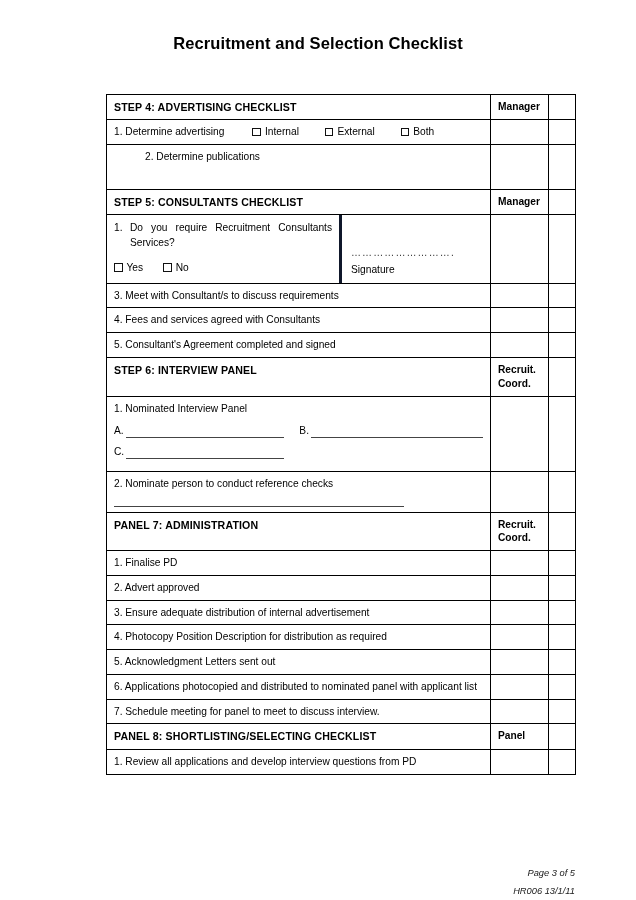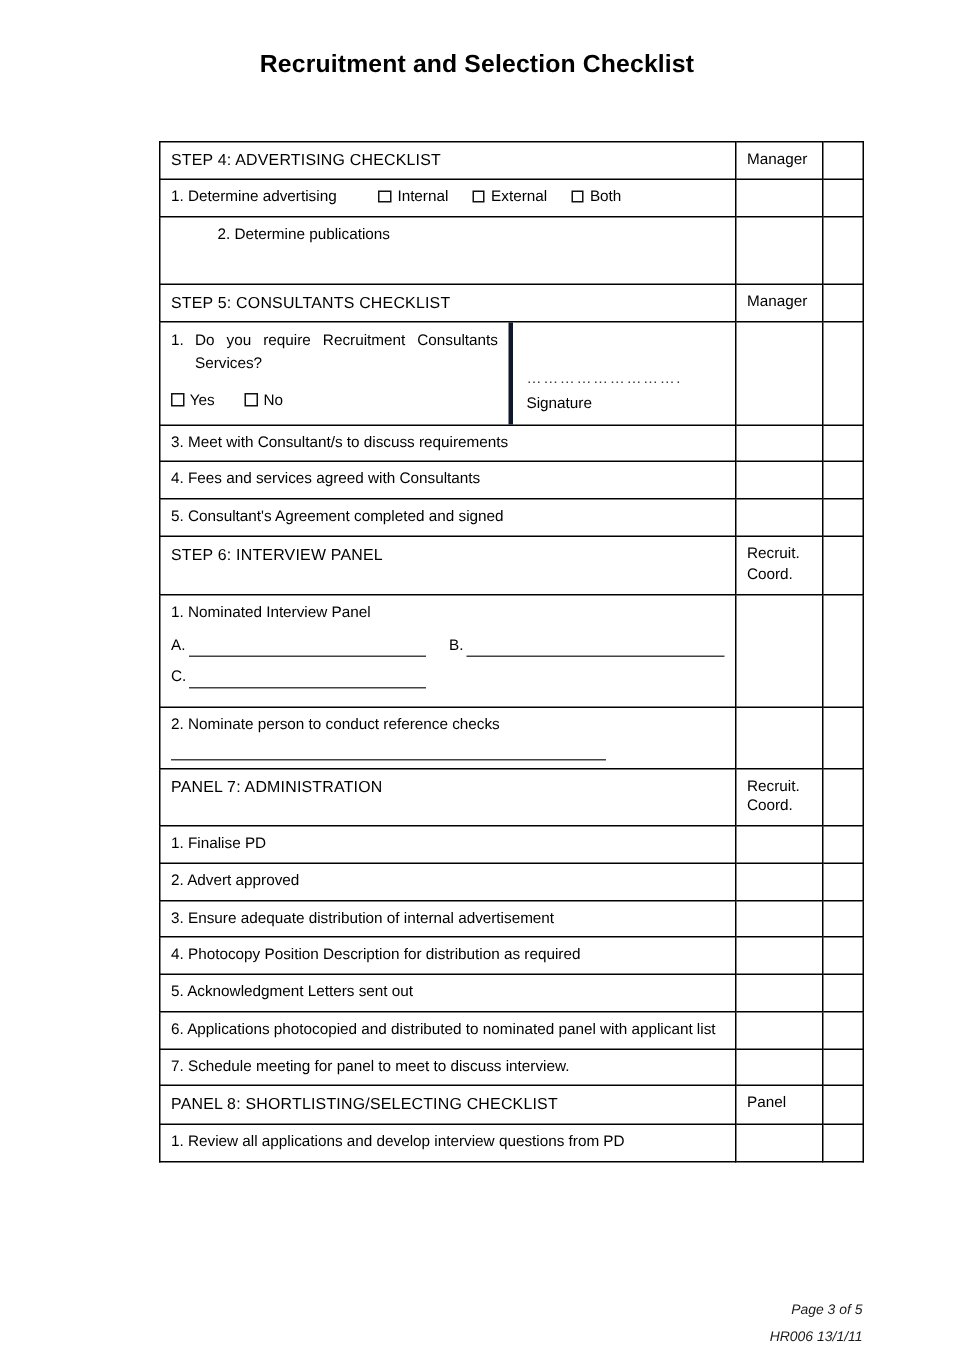--- a/index.html
+++ b/index.html
@@ -49,26 +49,26 @@
     padding: 5px 7px 5px 7px;
     font-size: 10.2px;
     line-height: 1.35;
   }
 
   col.c-main  { width: 384px; }
   col.c-role  { width: 58px; }
   col.c-tick  { width: 27px; }
 
   .step-head td {
-    font-weight: normal;
+    font-weight: bold;
     font-size: 10.6px;
     letter-spacing: 0.15px;
   }
   .step-head .role-cell {
-    font-weight: normal;
+    font-weight: bold;
     font-size: 10.2px;
     letter-spacing: 0;
     margin-top: 20px;
   }
   .role-cell { font-weight: normal; }
 
   .row-tall-1 .main-cell { height: 34px; padding-left: 38px; }
 
   .cbox {
     display: inline-block;
@@ -76,21 +76,21 @@
     height: 8.5px;
     border: 1px solid #111111;
     background: #ffffff;
     vertical-align: -1px;
     margin-right: 4px;
     box-sizing: border-box;
   }
 
   .adv-line { white-space: nowrap; }
   .adv-label { margin-right: 28px; }
-  .adv-opt { margin-right: 16px; }
+  .adv-opt { margin-right: 26px; }
   .adv-opt:last-child { margin-right: 0; }
 
   
   .split-row td { padding: 0; }
   .split-wrap { display: flex; width: 100%; }
   .split-q {
     flex: 0 0 235px;
     padding: 6px 7px 8px 7px;
     border-right: 3px solid #0f172a;
     box-sizing: border-box;

